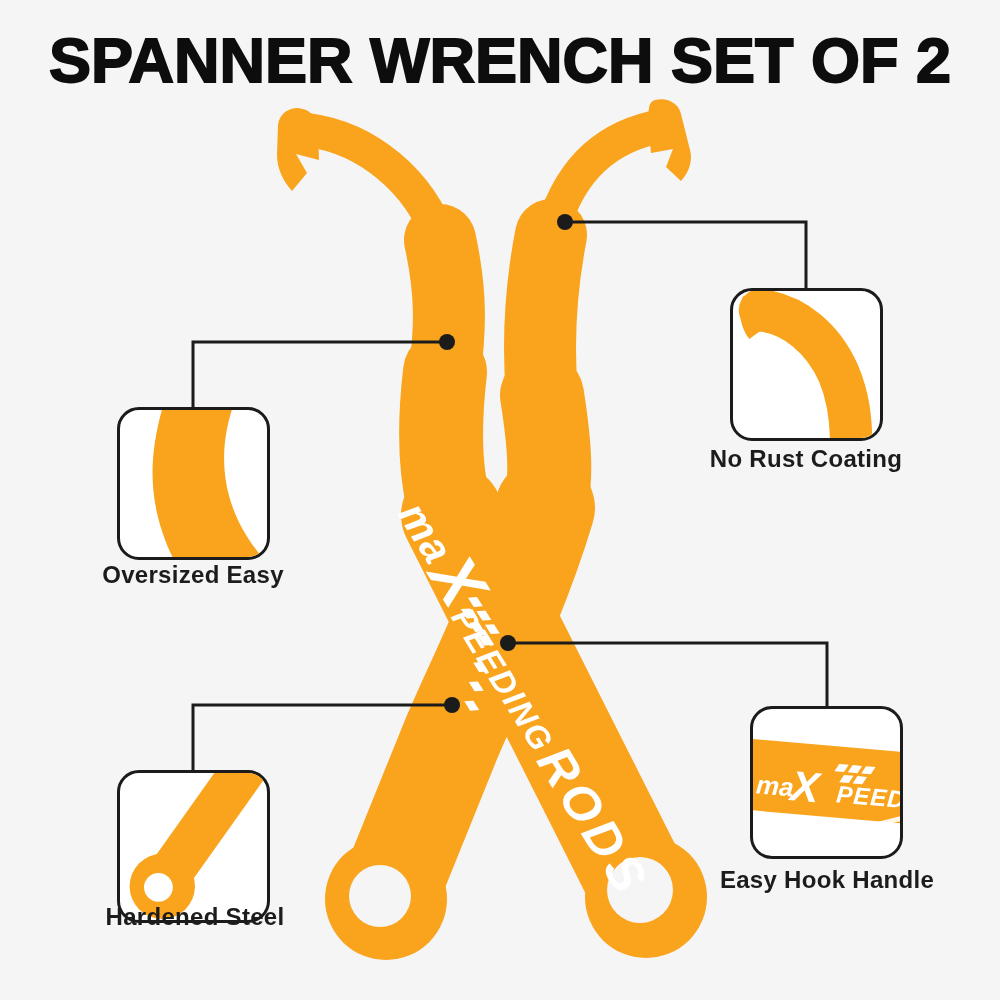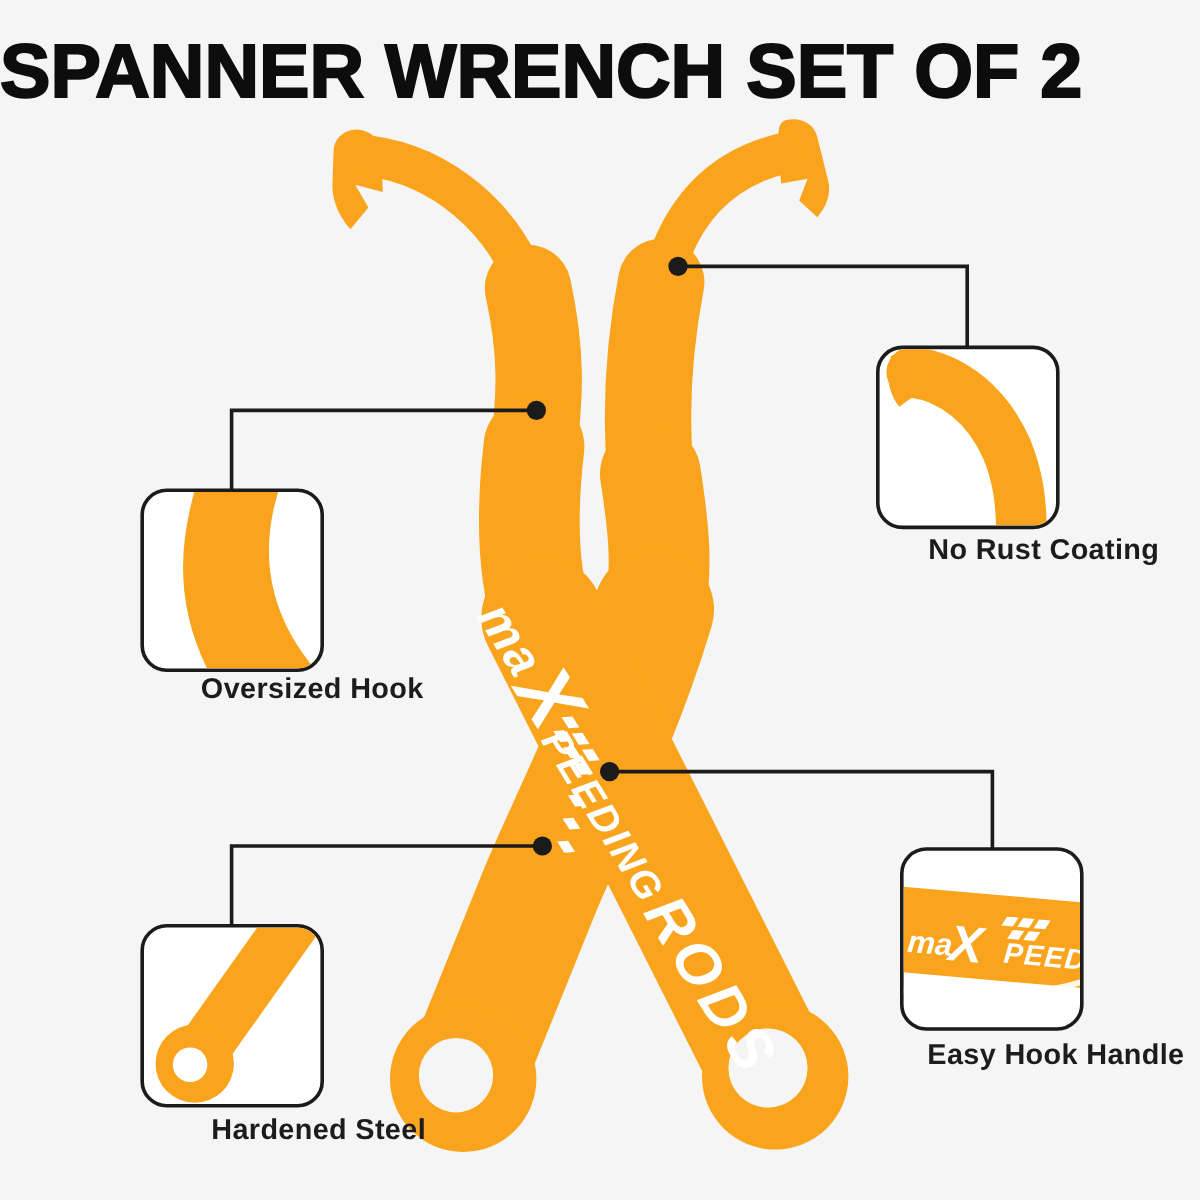--- a/index.html
+++ b/index.html
@@ -11,21 +11,21 @@
     --white:#ffffff;
   }
   *{box-sizing:border-box}
   html,body{margin:0;padding:0;background:var(--bg);}
   .canvas{
     position:relative;width:1000px;height:1000px;background:var(--bg);
     overflow:hidden;font-family:"Liberation Sans",sans-serif;
   }
   .title{
     position:absolute;top:26px;left:0;width:100%;margin:0;
-    font-size:63px;line-height:1.1;font-weight:800;
+    text-align:center;font-size:63px;line-height:1.1;font-weight:800;
     letter-spacing:0px;color:var(--title);
     -webkit-text-stroke:1.8px var(--title);
     white-space:nowrap;
   }
   .scene{position:absolute;left:0;top:0;width:1000px;height:1000px;}
 
   
   .wr{fill:none;stroke:var(--orange);stroke-linecap:round;}
   .wf{fill:var(--orange);stroke:none;}
   .hole{fill:var(--bg);stroke:none;}
@@ -50,21 +50,21 @@
   .callout-box svg{position:absolute;left:0;top:0;width:100%;height:100%;}
   .bx-orange{fill:var(--orange);}
   .bx-stroke{fill:none;stroke:var(--orange);stroke-linecap:round;}
   .bx-txt{fill:var(--white);font-weight:bold;font-style:italic;font-family:"Liberation Sans",sans-serif;}
   .bx-ma{font-size:27px;}
   .bx-x{font-size:44px;}
   .bx-peed{font-size:25px;letter-spacing:1px;}
   .bx-hl{fill:none;stroke:#fff;stroke-width:5;opacity:.9;}
 
   .callout-label{
-    position:absolute;width:320px;text-align:right;
+    position:absolute;width:320px;text-align:center;
     font-size:24px;font-weight:700;color:var(--label);letter-spacing:.3px;
     white-space:nowrap;
   }
 </style>
 </head>
 <body>
 
 <div class="canvas">
 
   <h1 class="title">SPANNER WRENCH SET OF 2</h1>
@@ -163,17 +163,17 @@
           <rect class="chk" transform="translate(116,56) skewX(-28)" x="0" y="0" width="10" height="8"></rect>
           <rect class="chk" transform="translate(94,67) skewX(-28)" x="0" y="0" width="10" height="8"></rect>
           <rect class="chk" transform="translate(108,67) skewX(-28)" x="0" y="0" width="10" height="8"></rect>
         </g>
       </g>
       <path class="bx-hl" d="M -8,120 C 45,130 110,128 160,112"></path>
     </svg>
   </div>
 
   <div class="callout-label" style="left:646px;top:445px">No Rust Coating</div>
-  <div class="callout-label" style="left:33px;top:561px">Oversized Hook</div>
-  <div class="callout-label" style="left:35px;top:928px">Hardened Steel</div>
+  <div class="callout-label" style="left:33px;top:561px">Oversized Easy</div>
+  <div class="callout-label" style="left:35px;top:903px">Hardened Steel</div>
   <div class="callout-label" style="left:667px;top:866px">Easy Hook Handle</div>
 
 </div>
 
 </body></html>

